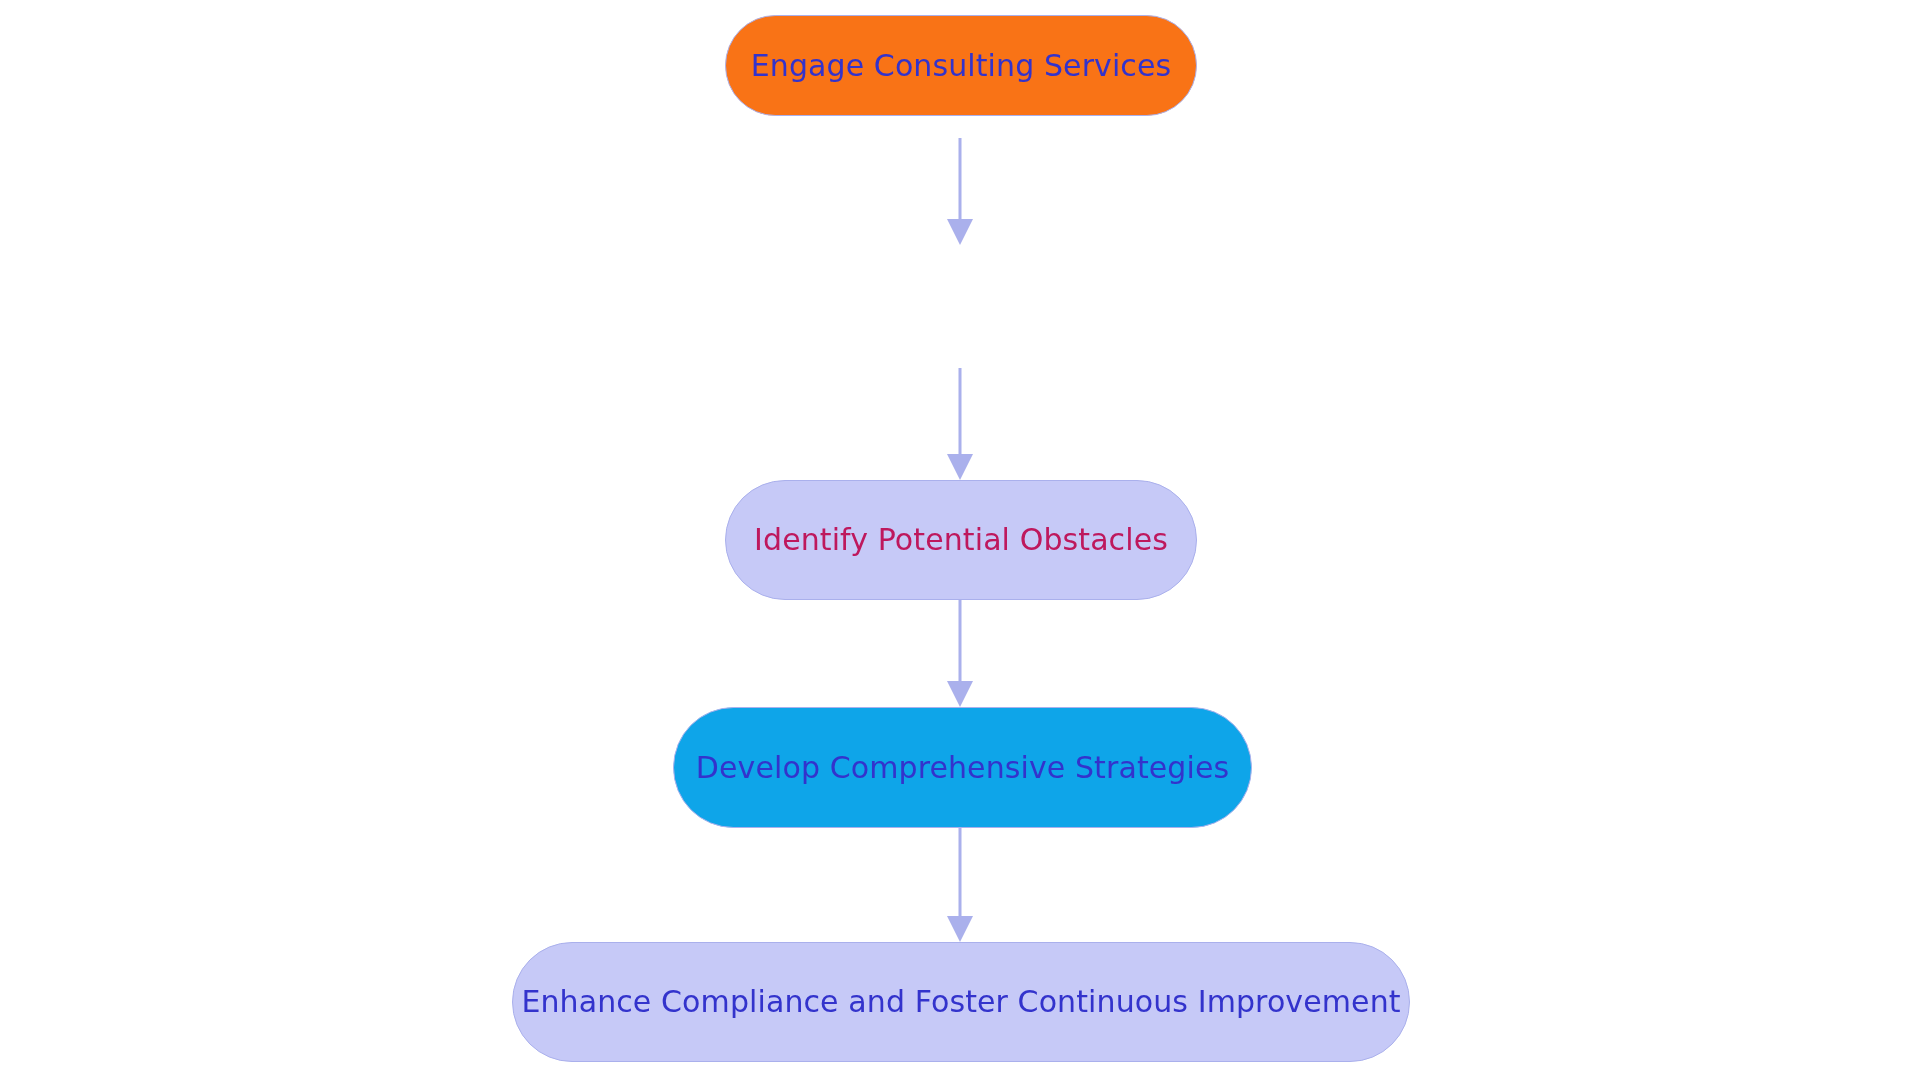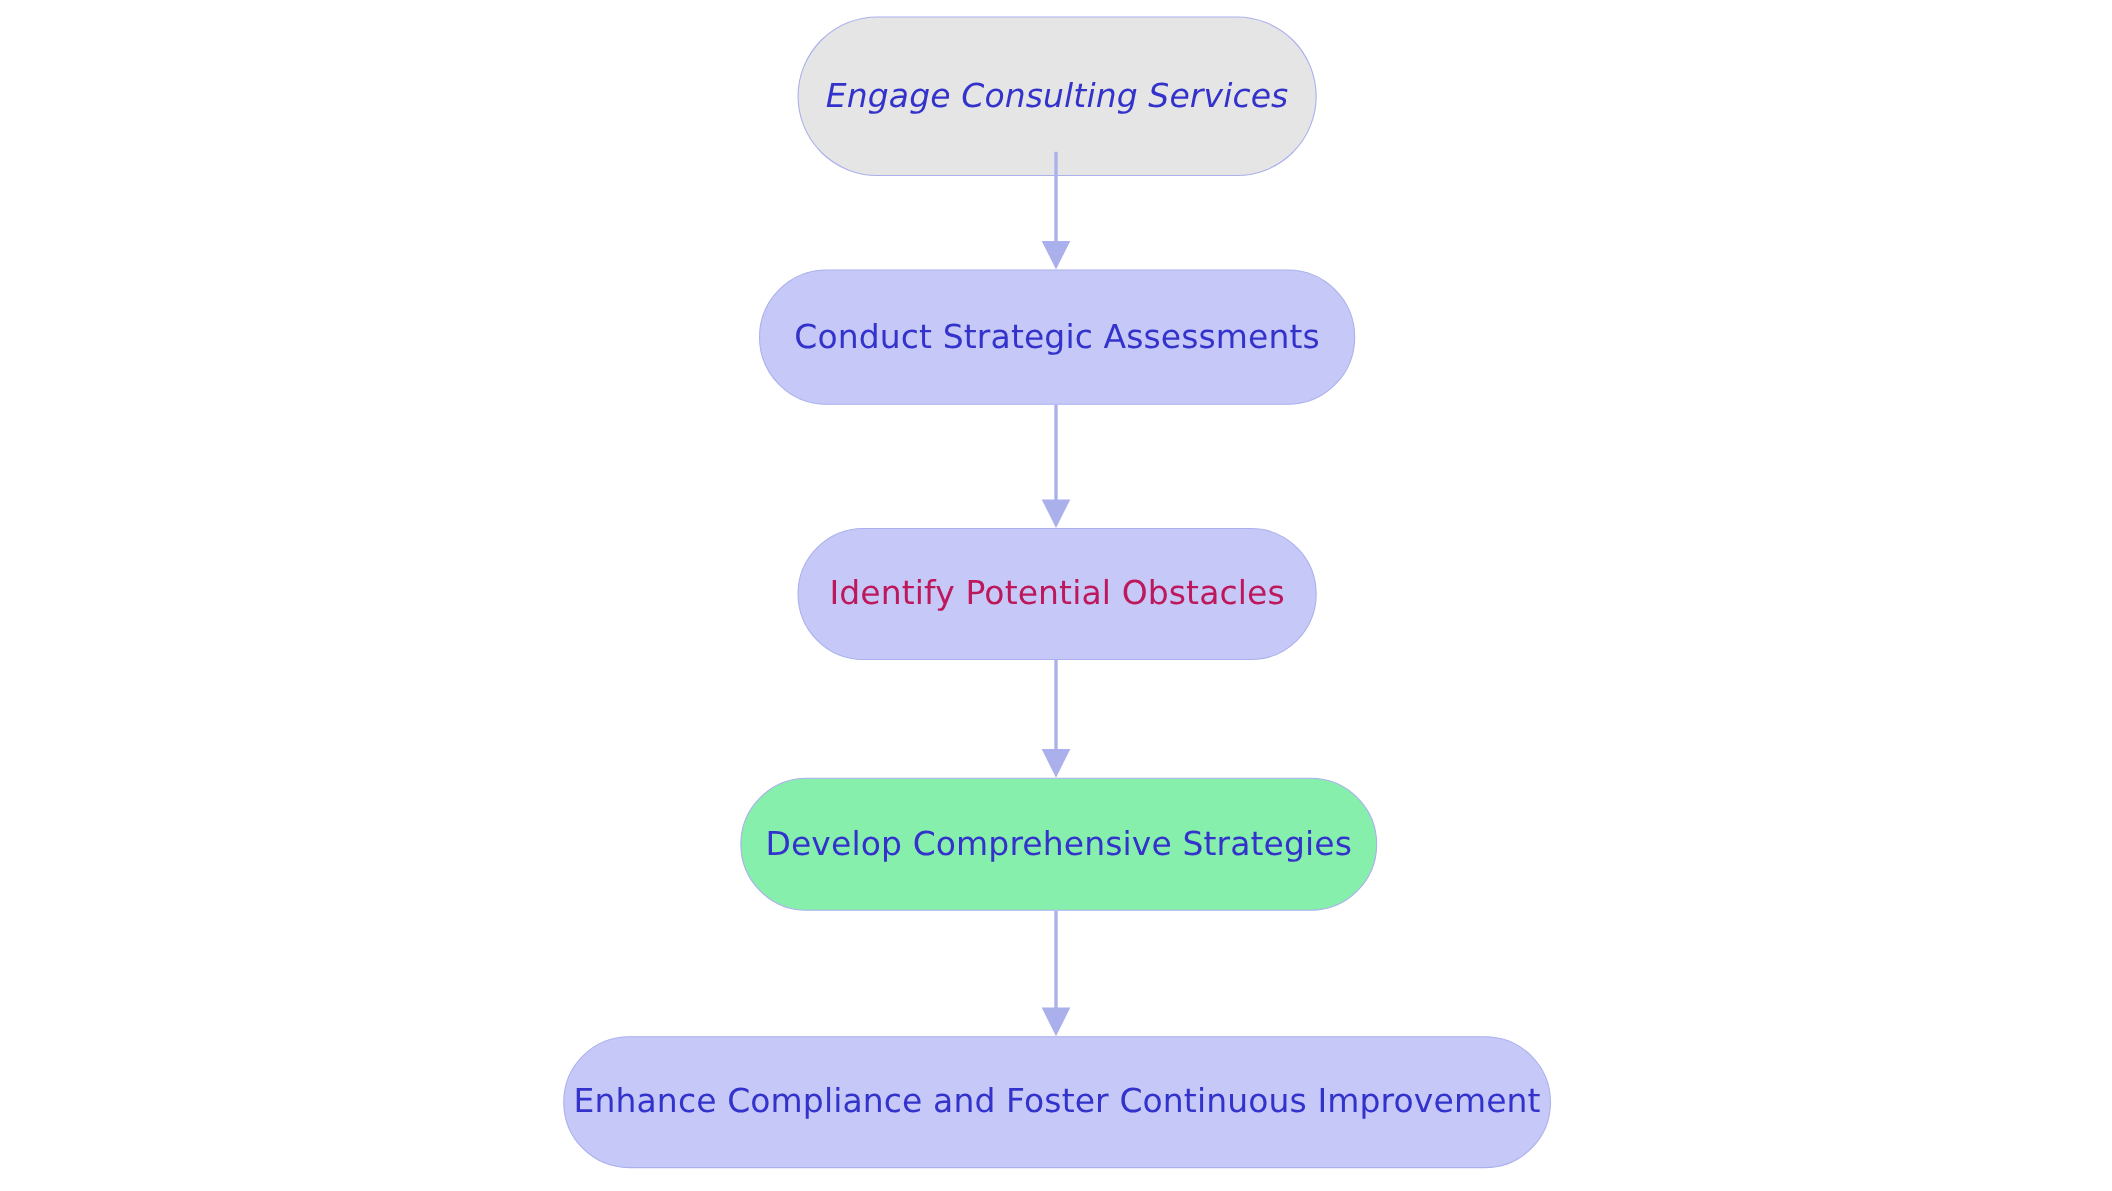--- a/index.html
+++ b/index.html
@@ -64,48 +64,45 @@
     border-left: 13px solid transparent;
     border-right: 13px solid transparent;
     border-top: 26px solid #aab0ec;
   }
 </style>
 </head>
 <body>
 
 <div id="flow-canvas" style="background: rgb(255, 255, 255);">
 
-  <div class="flow-node" style="left: 725px; top: 15px; width: 472px; height: 145px; background: #e5e5e5; border-color: rgb(170, 176, 236); color: rgb(51, 51, 204); font-style: italic;">
+  <div class="flow-node" style="left: 725px; top: 15px; width: 472px; height: 101px; background: #f97316; border-color: rgb(170, 176, 236); color: rgb(51, 51, 204);">
     <span class="flow-node-label">Engage Consulting Services</span>
   </div>
 
   <div class="flow-arrow" style="left: 946px; top: 138px; width: 28px; height: 107px;">
     <div class="arrow-shaft" style="height: 83px; background: rgb(170, 176, 236);"></div>
     <div class="arrow-head" style="border-top-color: rgb(170, 176, 236);"></div>
   </div>
 
-  <div class="flow-node" style="left: 690px; top: 245px; width: 542px; height: 123px; background: rgb(198, 201, 247); border-color: rgb(170, 176, 236); color: rgb(51, 51, 204);">
-    <span class="flow-node-label">Conduct Strategic Assessments</span>
-  </div>
 
   <div class="flow-arrow" style="left: 946px; top: 368px; width: 28px; height: 112px;">
     <div class="arrow-shaft" style="height: 88px; background: rgb(170, 176, 236);"></div>
     <div class="arrow-head" style="border-top-color: rgb(170, 176, 236);"></div>
   </div>
 
   <div class="flow-node" style="left: 725px; top: 480px; width: 472px; height: 120px; background: rgb(198, 201, 247); border-color: rgb(170, 176, 236); color: #be185d;">
     <span class="flow-node-label">Identify Potential Obstacles</span>
   </div>
 
   <div class="flow-arrow" style="left: 946px; top: 600px; width: 28px; height: 107px;">
     <div class="arrow-shaft" style="height: 83px; background: rgb(170, 176, 236);"></div>
     <div class="arrow-head" style="border-top-color: rgb(170, 176, 236);"></div>
   </div>
 
-  <div class="flow-node" style="left: 673px; top: 707px; width: 579px; height: 121px; background: #86efac; border-color: rgb(170, 176, 236); color: rgb(51, 51, 204);">
+  <div class="flow-node" style="left: 673px; top: 707px; width: 579px; height: 121px; background: #0ea5e9; border-color: rgb(170, 176, 236); color: rgb(51, 51, 204);">
     <span class="flow-node-label">Develop Comprehensive Strategies</span>
   </div>
 
   <div class="flow-arrow" style="left: 946px; top: 828px; width: 28px; height: 114px;">
     <div class="arrow-shaft" style="height: 90px; background: rgb(170, 176, 236);"></div>
     <div class="arrow-head" style="border-top-color: rgb(170, 176, 236);"></div>
   </div>
 
   <div class="flow-node" style="left: 512px; top: 942px; width: 898px; height: 120px; background: rgb(198, 201, 247); border-color: rgb(170, 176, 236); color: rgb(51, 51, 204);">
     <span class="flow-node-label">Enhance Compliance and Foster Continuous Improvement</span>

